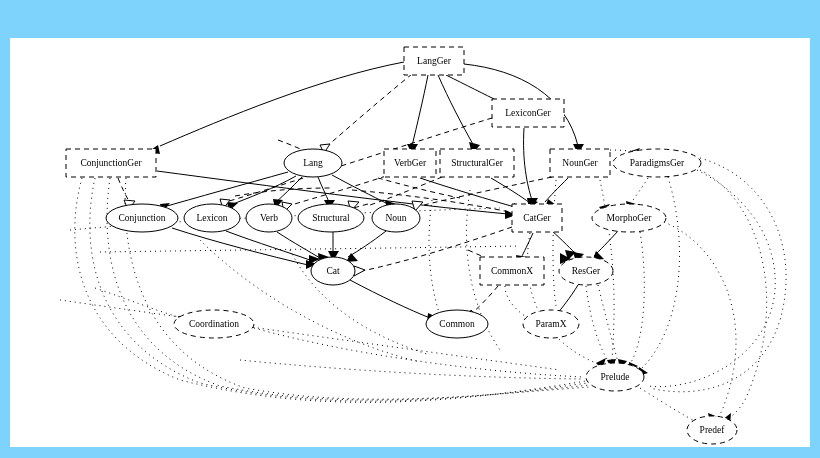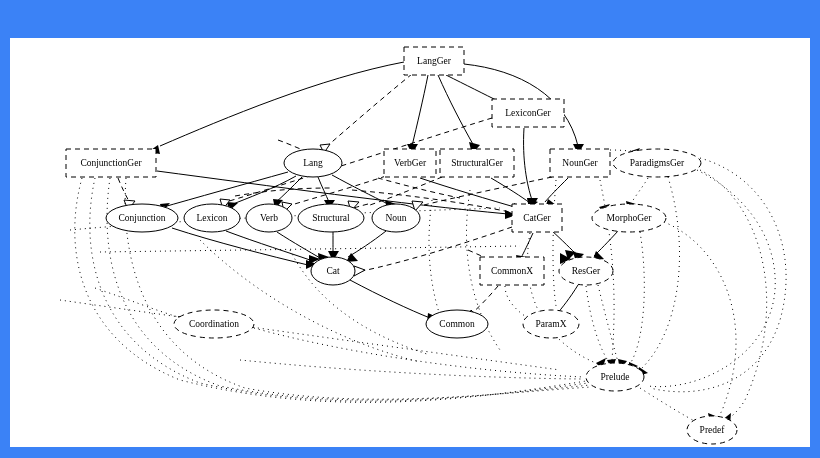--- a/index.html
+++ b/index.html
@@ -4,21 +4,21 @@
 <style>
   html, body {
     margin: 0;
     padding: 0;
     background: #f5f5f5;
   }
   #root {
     position: relative;
     width: 820px;
     height: 458px;
-    background: #3b82f6;
+    background: #7dd3fc;
     font-family: "Liberation Serif", "DejaVu Serif", serif;
     overflow: hidden;
   }
   #canvas {
     position: absolute;
     left: 10px;
     top: 38px;
     width: 800px;
     height: 409px;
     background: #ffffff;

